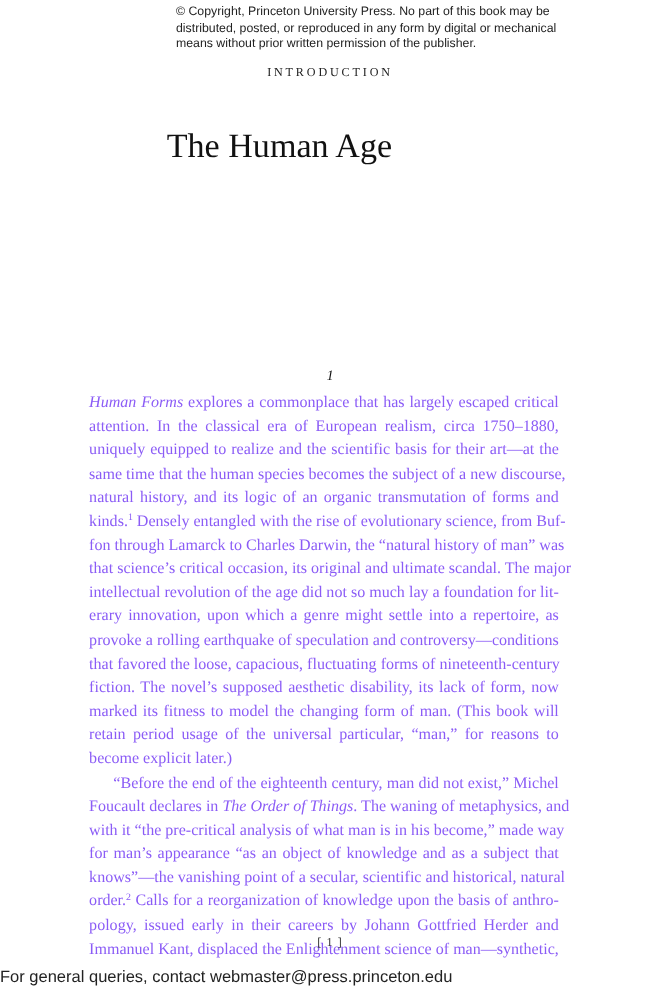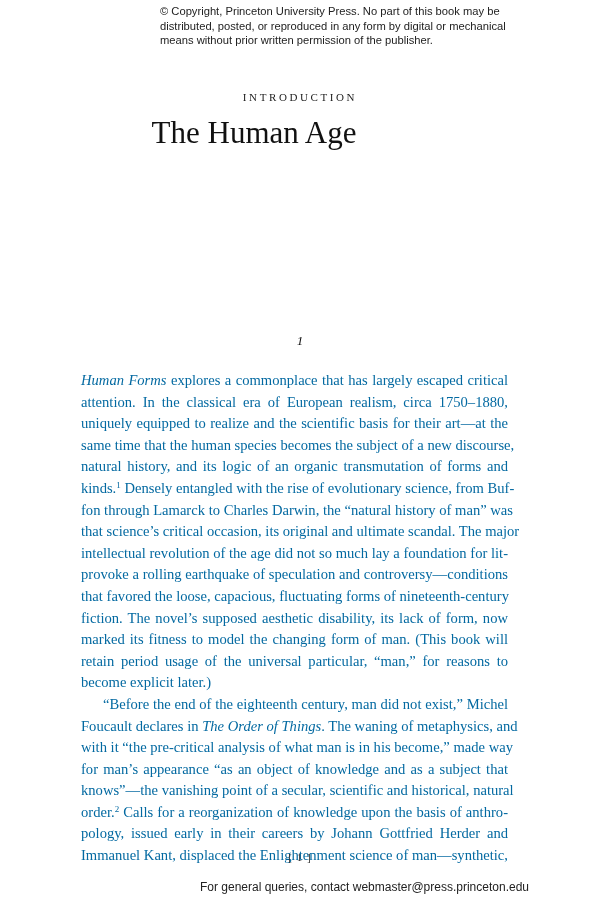--- a/index.html
+++ b/index.html
@@ -21,21 +21,21 @@
       width: 360px;
       font-family: "Liberation Sans", sans-serif;
       font-size: 11.2px;
       line-height: 14.5px;
       color: #222;
       margin-left: 30px;
     }
     .chapter-label {
       position: absolute;
       left: 0;
-      top: 91px;
+      top: 60px;
       width: 600px;
       text-align: center;
       font-family: "Liberation Serif", serif;
       font-size: 11px;
       letter-spacing: 2.6px;
       color: #222;
     }
     .chapter-title {
       position: absolute;
       left: 0;
@@ -54,26 +54,26 @@
       width: 600px;
       text-align: center;
       font-family: "Liberation Serif", serif;
       font-style: italic;
       font-size: 13px;
       color: #111;
     }
     .body-text {
       position: absolute;
       left: 81px;
-      top: 370px;
+      top: 356px;
       width: 427px;
       font-family: "Liberation Serif", serif;
       font-size: 14.6px;
       line-height: 21.6px;
-      color: #0369a1;
+      color: #8b5cf6;
       text-align: justify;
     }
     .body-text p {
       margin: 0;
     }
     .line {
       display: block;
       text-align: justify;
       text-align-last: justify;
       white-space: nowrap;
@@ -95,23 +95,23 @@
       font-family: "Liberation Serif", serif;
       font-size: 11px;
       color: #333;
       letter-spacing: 1px;
     }
     .footer {
       position: absolute;
       left: 0;
       top: 880px;
       width: 529px;
-      text-align: right;
+      text-align: left;
       font-family: "Liberation Sans", sans-serif;
-      font-size: 12px;
+      font-size: 15px;
       color: #222;
     }
   </style>
 </head>
 <body>
 
 <div class="copyright">
   <div>© Copyright, Princeton University Press. No part of this book may be</div>
   <div>distributed, posted, or reproduced in any form by digital or mechanical</div>
   <div>means without prior written permission of the publisher.</div>
@@ -125,20 +125,21 @@
   <p>
     <span class="line"><em>Human Forms</em><span> explores a commonplace that has largely escaped critical</span></span>
     <span class="line">attention. In the classical era of European realism, circa 1750–1880,</span>
     <span class="line">uniquely equipped to realize and the scientific basis for their art—at the</span>
     <span class="line">same time that the human species becomes the subject of a new discourse,</span>
     <span class="line">natural history, and its logic of an organic transmutation of forms and</span>
     <span class="line"><span>kinds.</span><sup>1</sup><span> Densely entangled with the rise of evolutionary science, from Buf-</span></span>
     <span class="line">fon through Lamarck to Charles Darwin, the “natural history of man” was</span>
     <span class="line">that science’s critical occasion, its original and ultimate scandal. The major</span>
     <span class="line">intellectual revolution of the age did not so much lay a foundation for lit-</span>
+    <span class="line">erary innovation, upon which a genre might settle into a repertoire, as</span>
     <span class="line">provoke a rolling earthquake of speculation and controversy—conditions</span>
     <span class="line">that favored the loose, capacious, fluctuating forms of nineteenth-century</span>
     <span class="line">fiction. The novel’s supposed aesthetic disability, its lack of form, now</span>
     <span class="line">marked its fitness to model the changing form of man. (This book will</span>
     <span class="line">retain period usage of the universal particular, “man,” for reasons to</span>
     <span class="line last">become explicit later.)</span>
   </p>
   <p>
     <span class="line" style="padding-left:22px;">“Before the end of the eighteenth century, man did not exist,” Michel</span>
     <span class="line"><span>Foucault declares in </span><em>The Order of Things</em><span>. The waning of metaphysics, and</span></span>

